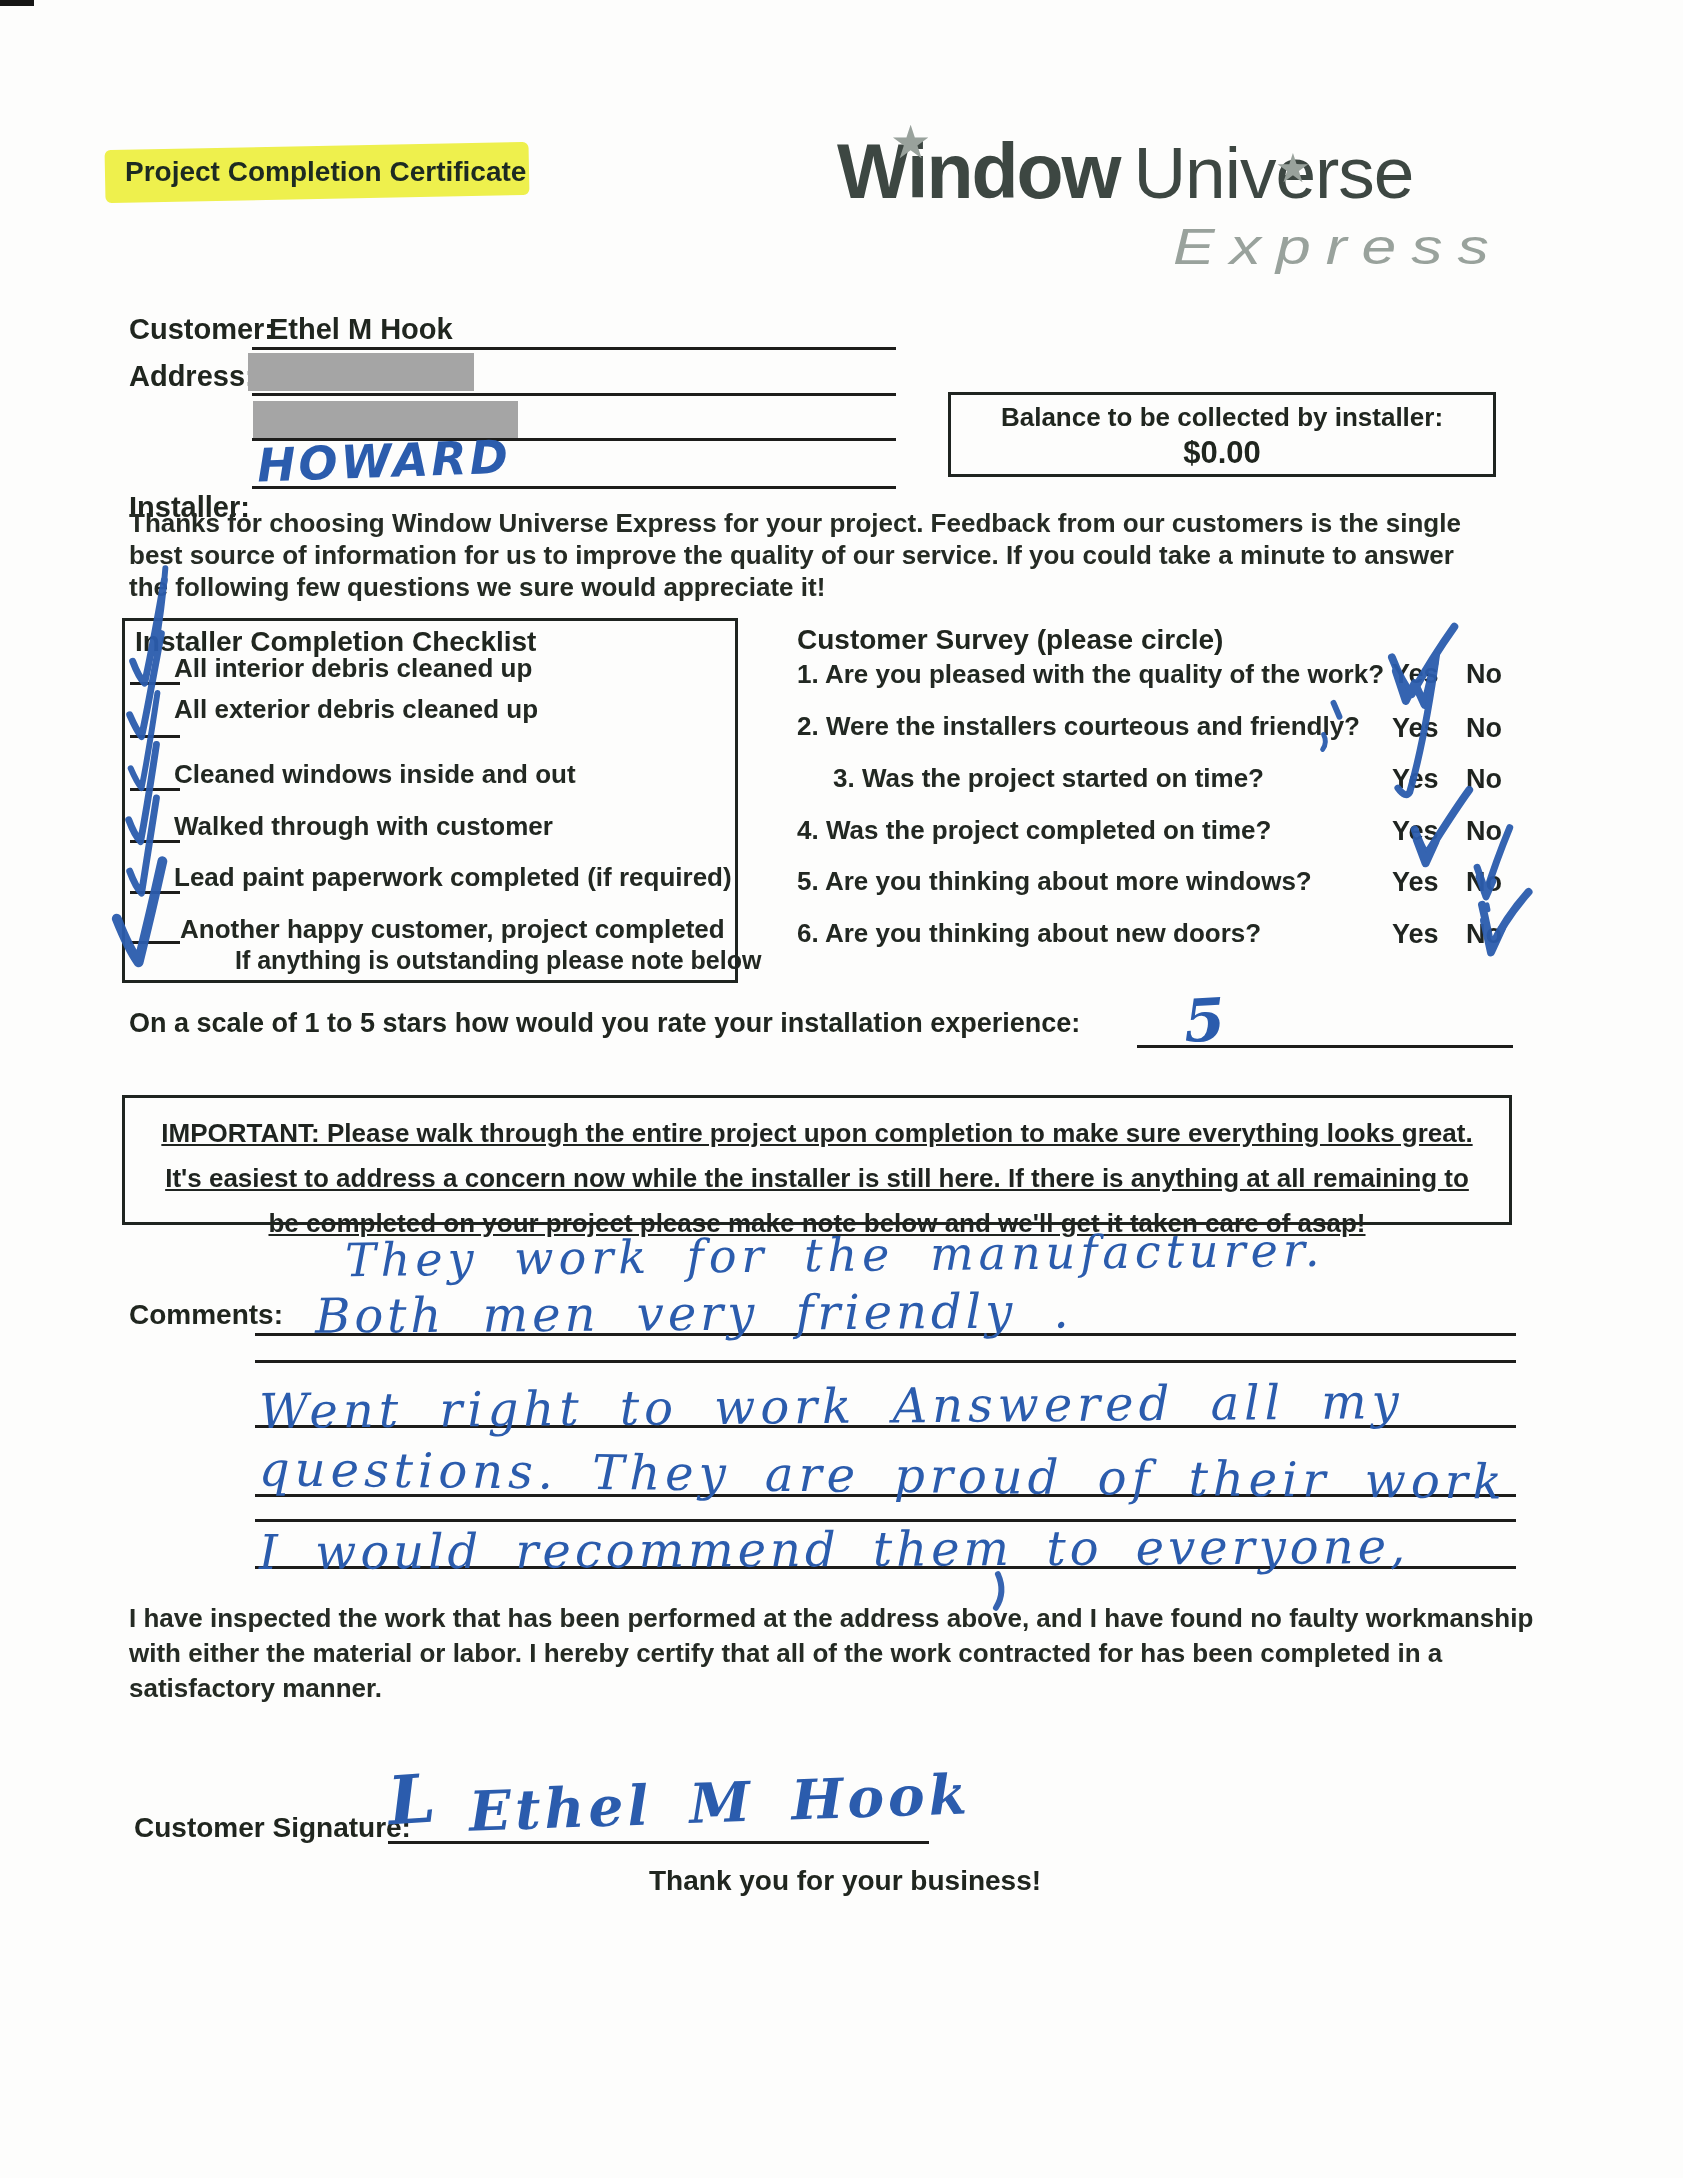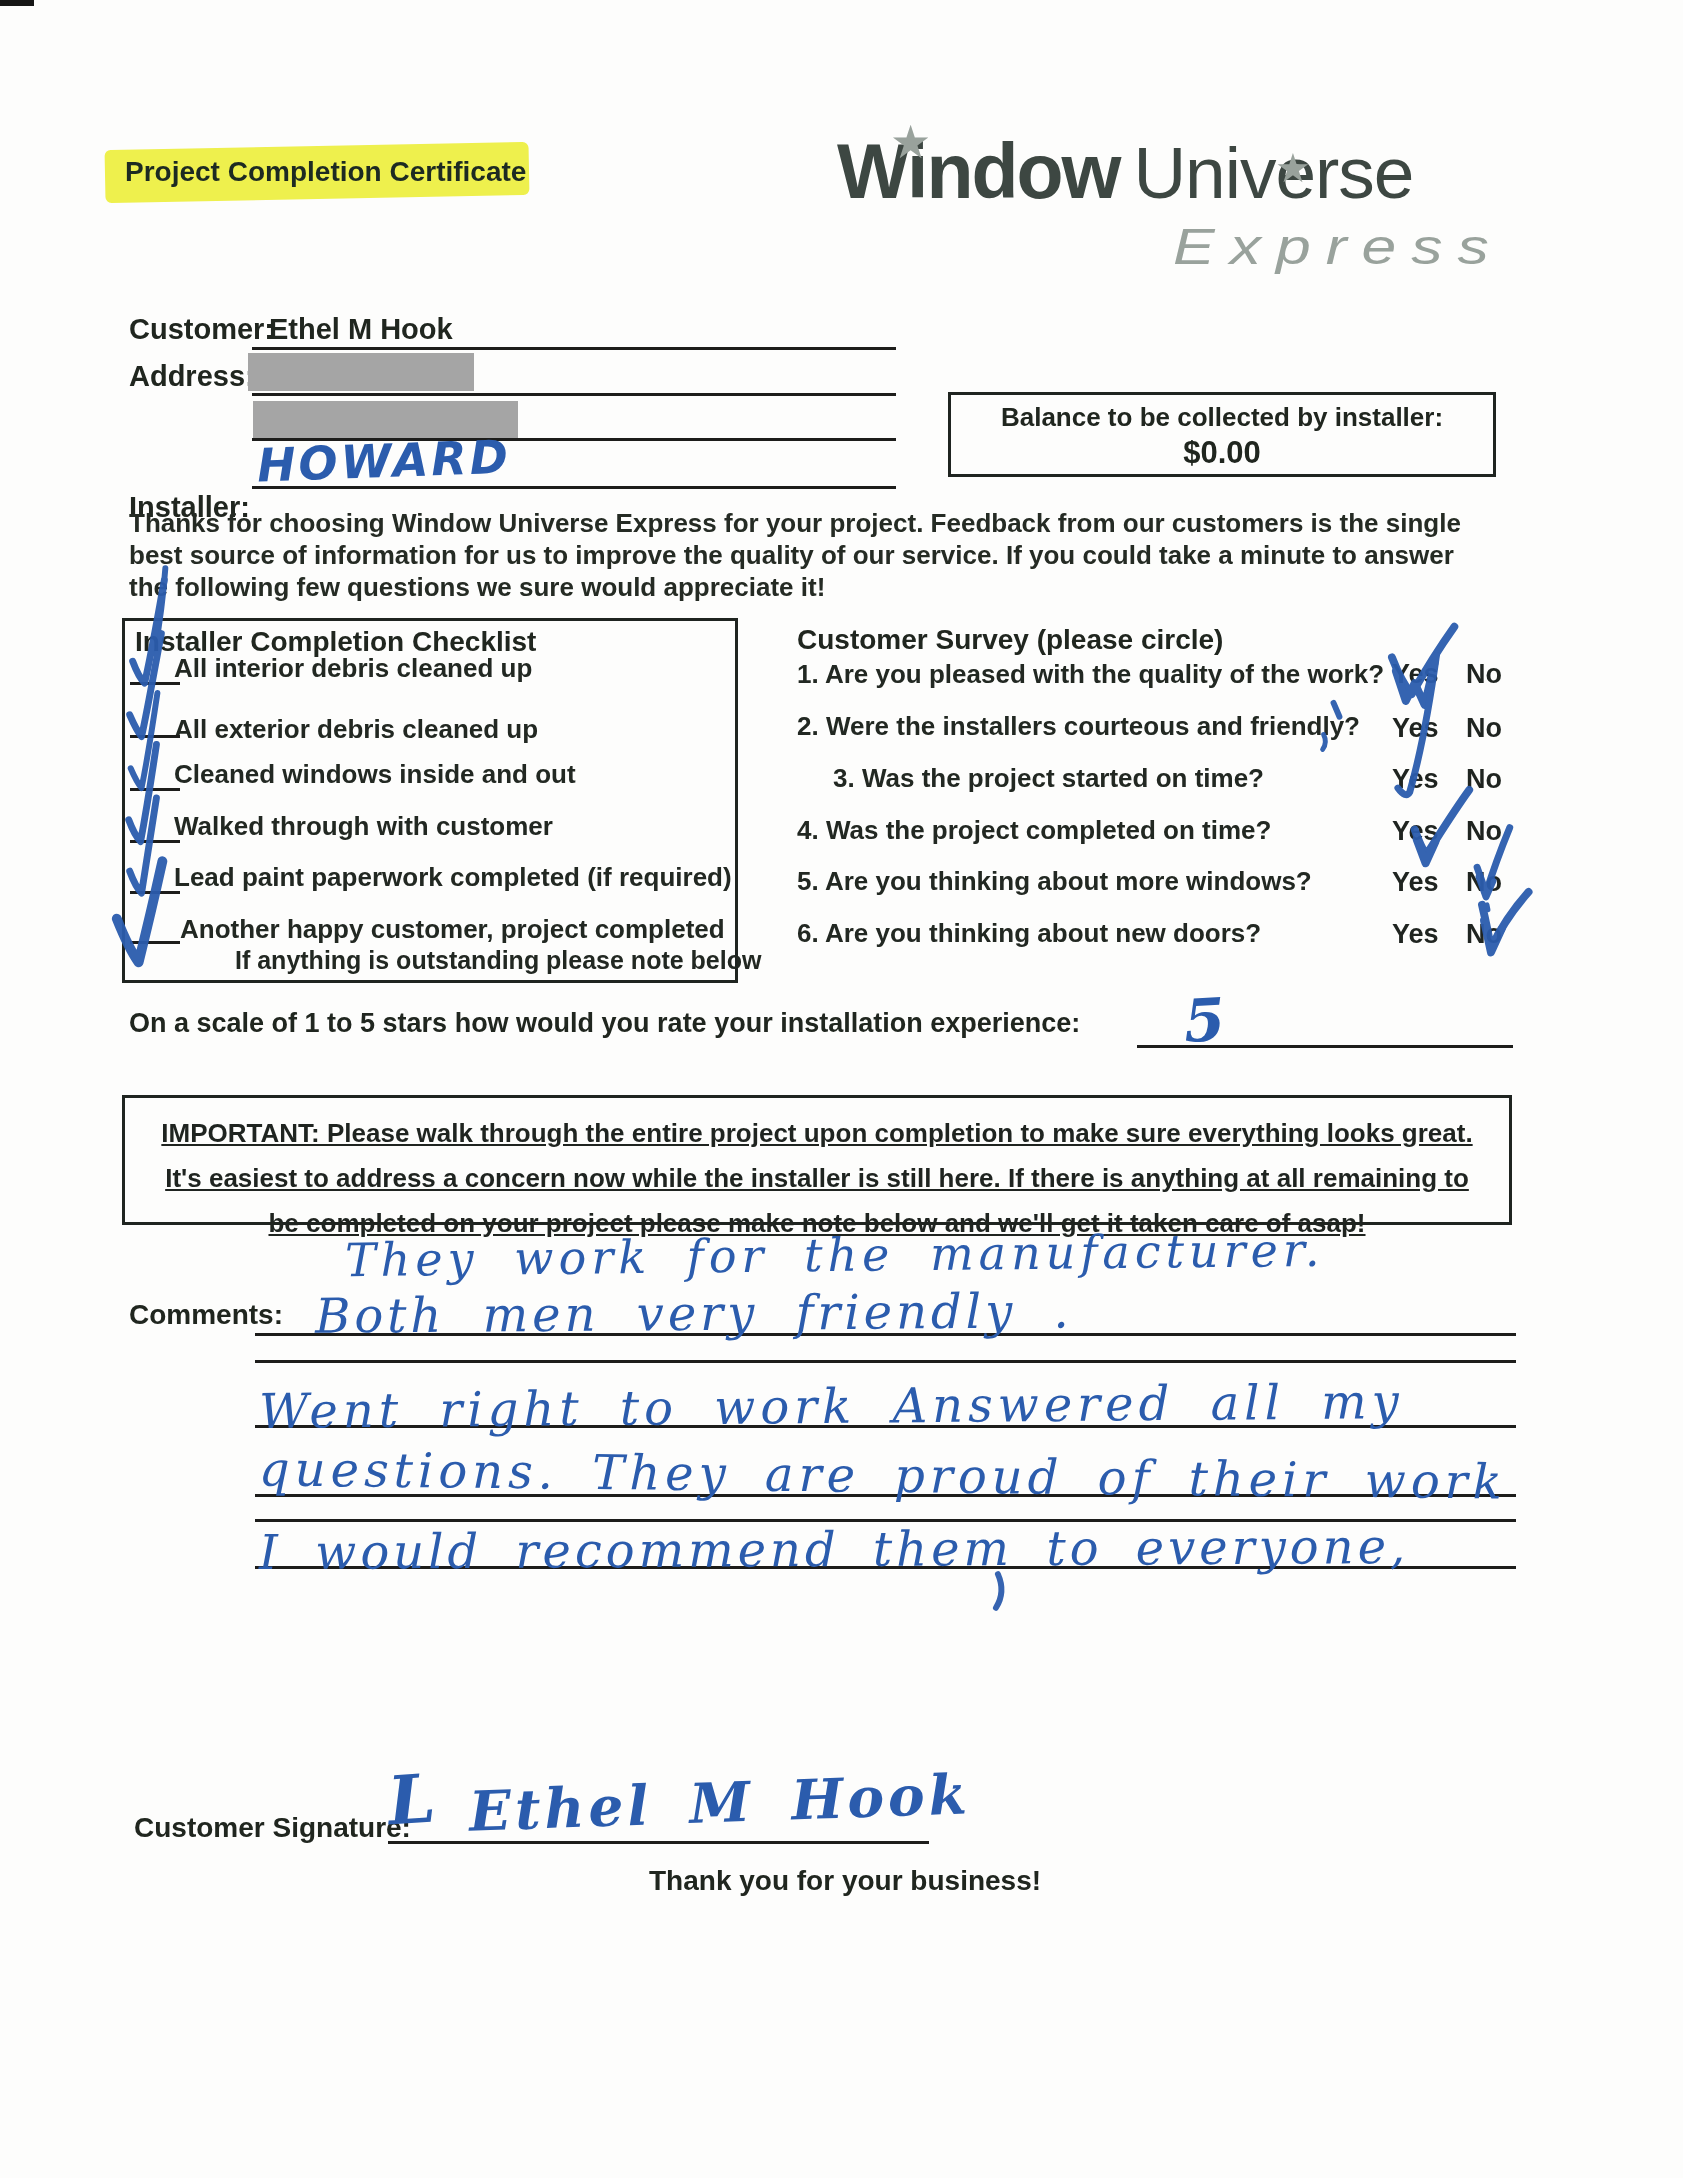--- a/index.html
+++ b/index.html
@@ -72,21 +72,21 @@
   </div>
 
   <div class="abs para" style="left:129px;top:507px;width:1356px;">Thanks for choosing Window Universe Express for your project.  Feedback from our customers is the single best source of information for us to improve the quality of our service.  If you could take a minute to answer the following few questions we sure would appreciate it!</div>
 
   <div class="box" style="left:122px;top:618px;width:616px;height:365px;"></div>
   <div class="abs chk-title" style="left:135px;top:626px;">Installer Completion Checklist</div>
 
   <div class="chk-item" style="left:174px;top:653px;">All interior debris cleaned up</div>
   <div class="rule" style="left:130px;top:682px;width:50px;"></div>
 
-  <div class="chk-item" style="left:174px;top:714px;">All exterior debris cleaned up</div>
+  <div class="chk-item" style="left:174px;top:694px;">All exterior debris cleaned up</div>
   <div class="rule" style="left:130px;top:735px;width:50px;"></div>
 
   <div class="chk-item" style="left:174px;top:759px;">Cleaned windows inside and out</div>
   <div class="rule" style="left:130px;top:788px;width:50px;"></div>
 
   <div class="chk-item" style="left:174px;top:811px;text-align:right;">Walked through with customer</div>
   <div class="rule" style="left:130px;top:840px;width:50px;"></div>
 
   <div class="chk-item" style="left:174px;top:862px;">Lead paint paperwork completed (if required)</div>
   <div class="rule" style="left:130px;top:891px;width:50px;"></div>
@@ -138,20 +138,21 @@
   <div class="rule" style="left:255px;top:1494px;width:1261px;"></div>
   <div class="rule" style="left:255px;top:1519px;width:1261px;"></div>
   <div class="rule" style="left:255px;top:1566px;width:1261px;"></div>
 
   <div class="ink" style="left:345px;top:1228px;font-size:46px;letter-spacing:5px;word-spacing:16px;transform:rotate(-0.6deg);">They work for the manufacturer.</div>
   <div class="ink" style="left:315px;top:1285px;font-size:48px;letter-spacing:4px;word-spacing:18px;transform:rotate(-0.4deg);">Both men very friendly .</div>
   <div class="ink" style="left:259px;top:1378px;font-size:48px;letter-spacing:5px;word-spacing:16px;transform:rotate(-0.5deg);">Went right to work   Answered all my</div>
   <div class="ink" style="left:259px;top:1447px;font-size:48px;letter-spacing:5px;word-spacing:14px;transform:rotate(0.6deg);">questions.  They are proud of their work</div>
   <div class="ink" style="left:259px;top:1521px;font-size:48px;letter-spacing:4px;word-spacing:14px;transform:rotate(-0.3deg);">I would recommend them to everyone,</div>
 
+  <div class="abs para" style="left:129px;top:1601px;width:1406px;line-height:35px;">I have inspected the work that has been performed at the address above, and I have found no faulty workmanship with either the material or labor.  I hereby certify that all of the work contracted for has been completed in a satisfactory manner.</div>
 
   <div class="abs lbl" style="left:134px;top:1812px;font-size:28px;">Customer Signature:</div>
   <div class="rule" style="left:388px;top:1841px;width:541px;"></div>
   <div class="ink" style="left:388px;top:1760px;font-size:67px;font-weight:bold;transform:rotate(-4deg);">L</div>
   <div class="ink" style="left:469px;top:1770px;font-size:55px;font-weight:bold;letter-spacing:4px;word-spacing:14px;transform:rotate(-2deg);">Ethel M Hook</div>
 
   <div class="abs" style="left:649px;top:1865px;font-weight:bold;font-size:28px;">Thank you for your business!</div>
 
   <svg class="overlay" width="1683" height="2178" viewBox="0 0 1700 2200">
     <g fill="none" stroke="#2b5cad" stroke-linecap="round" stroke-linejoin="round" opacity="0.95">

